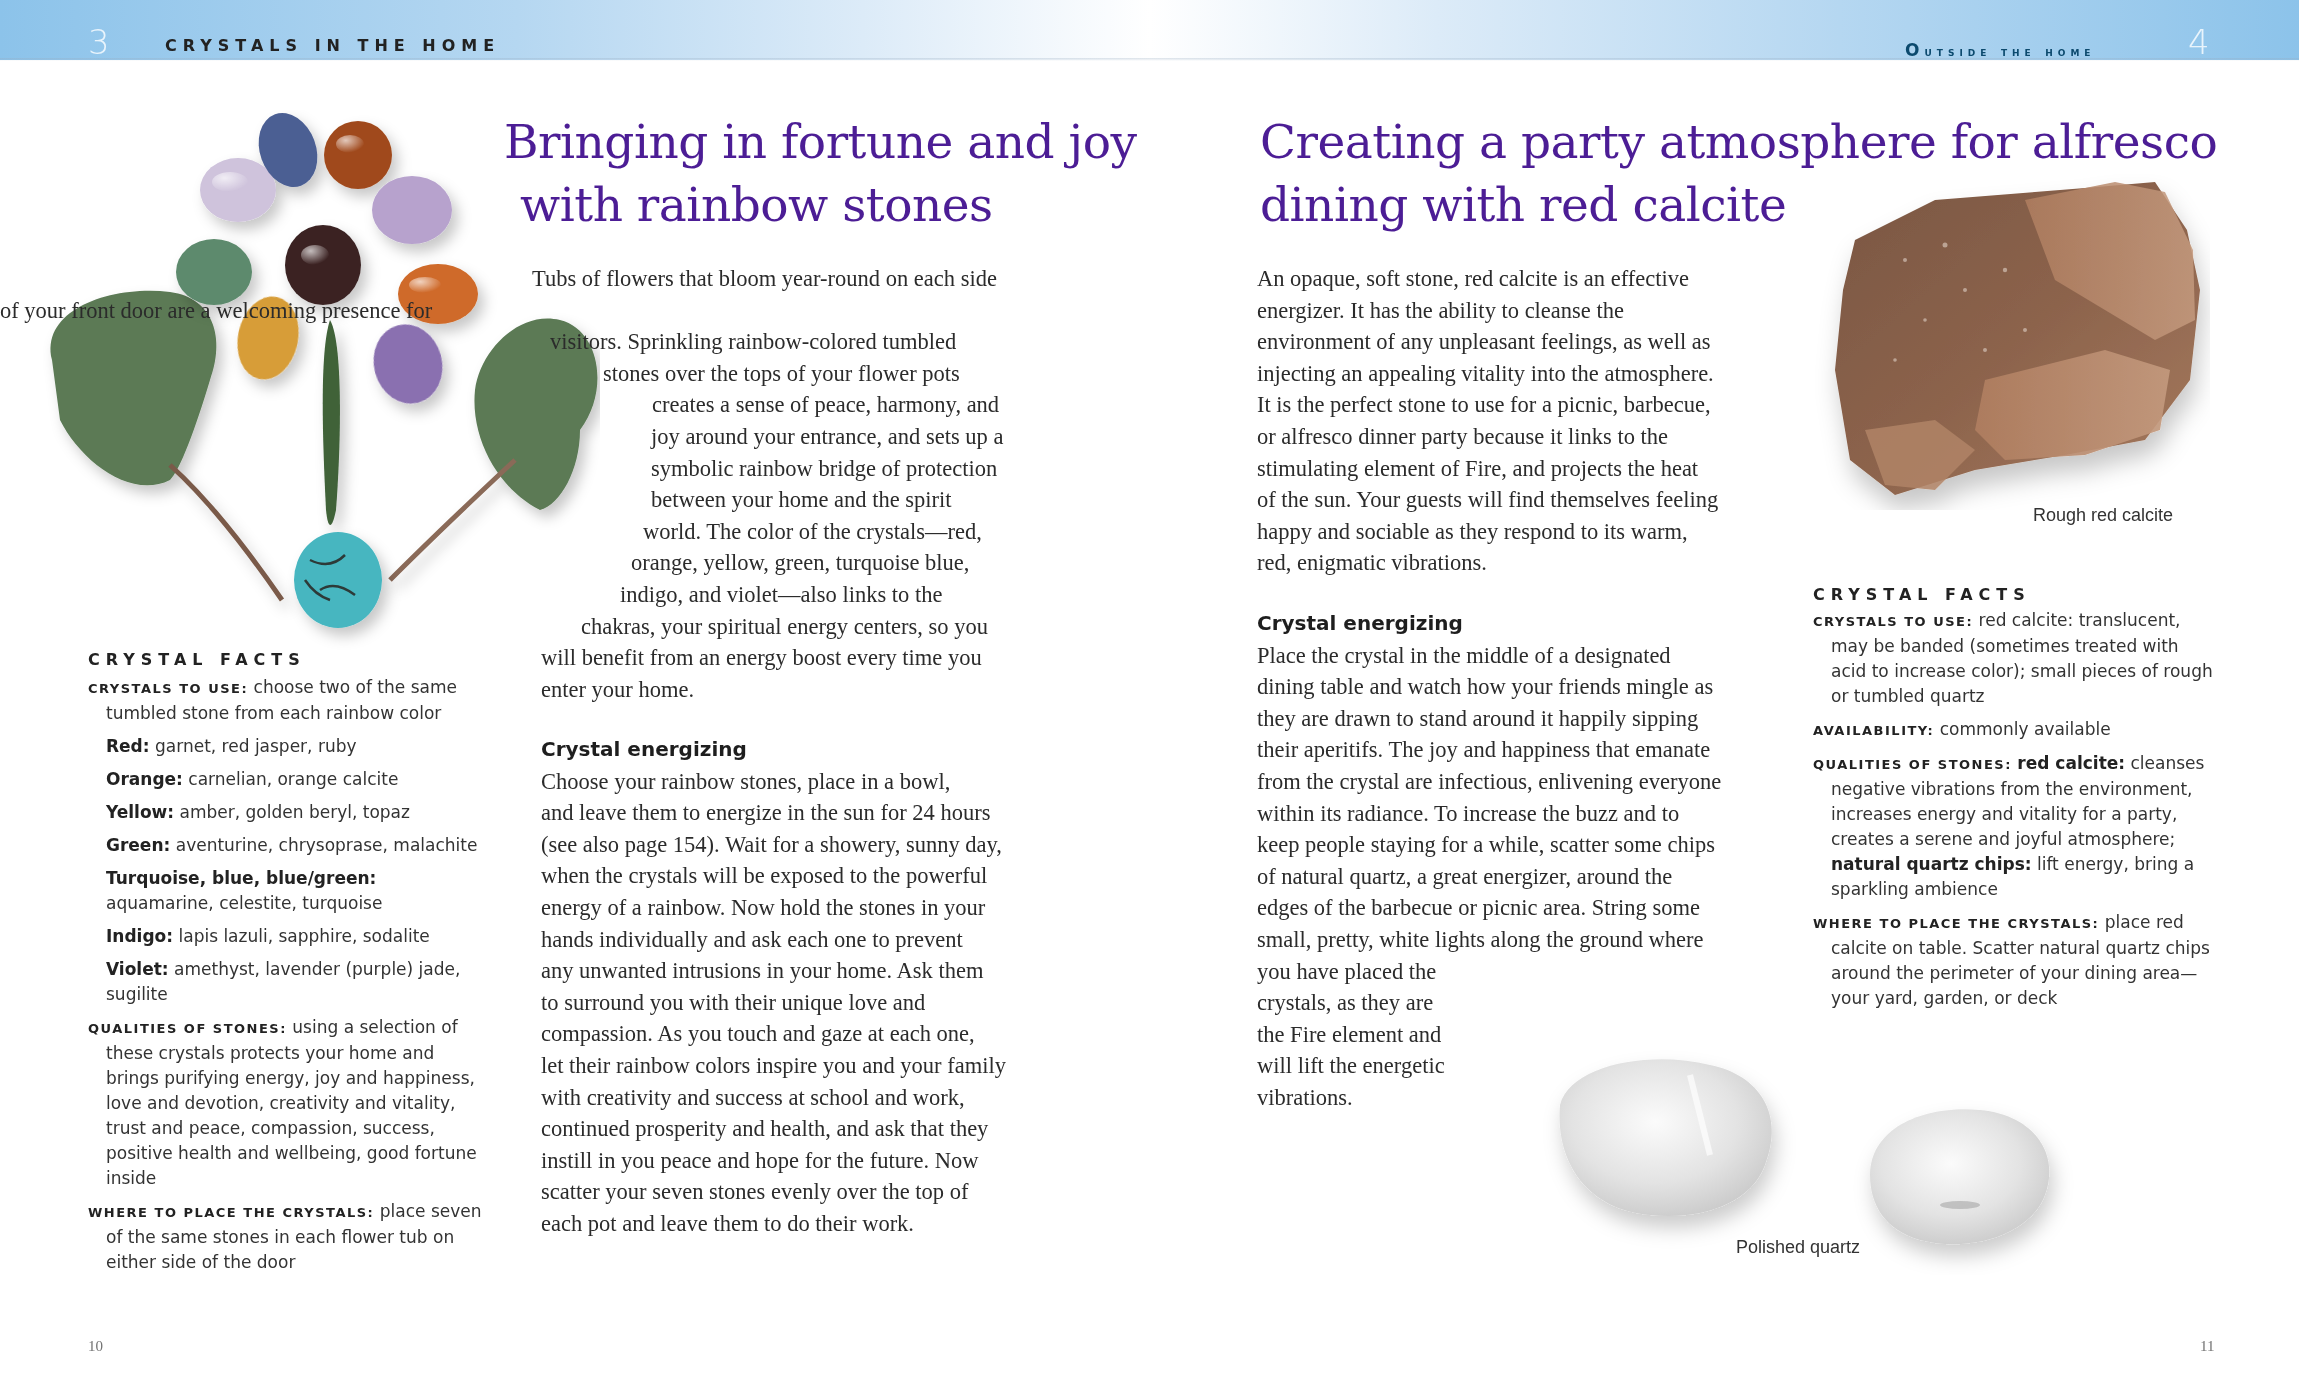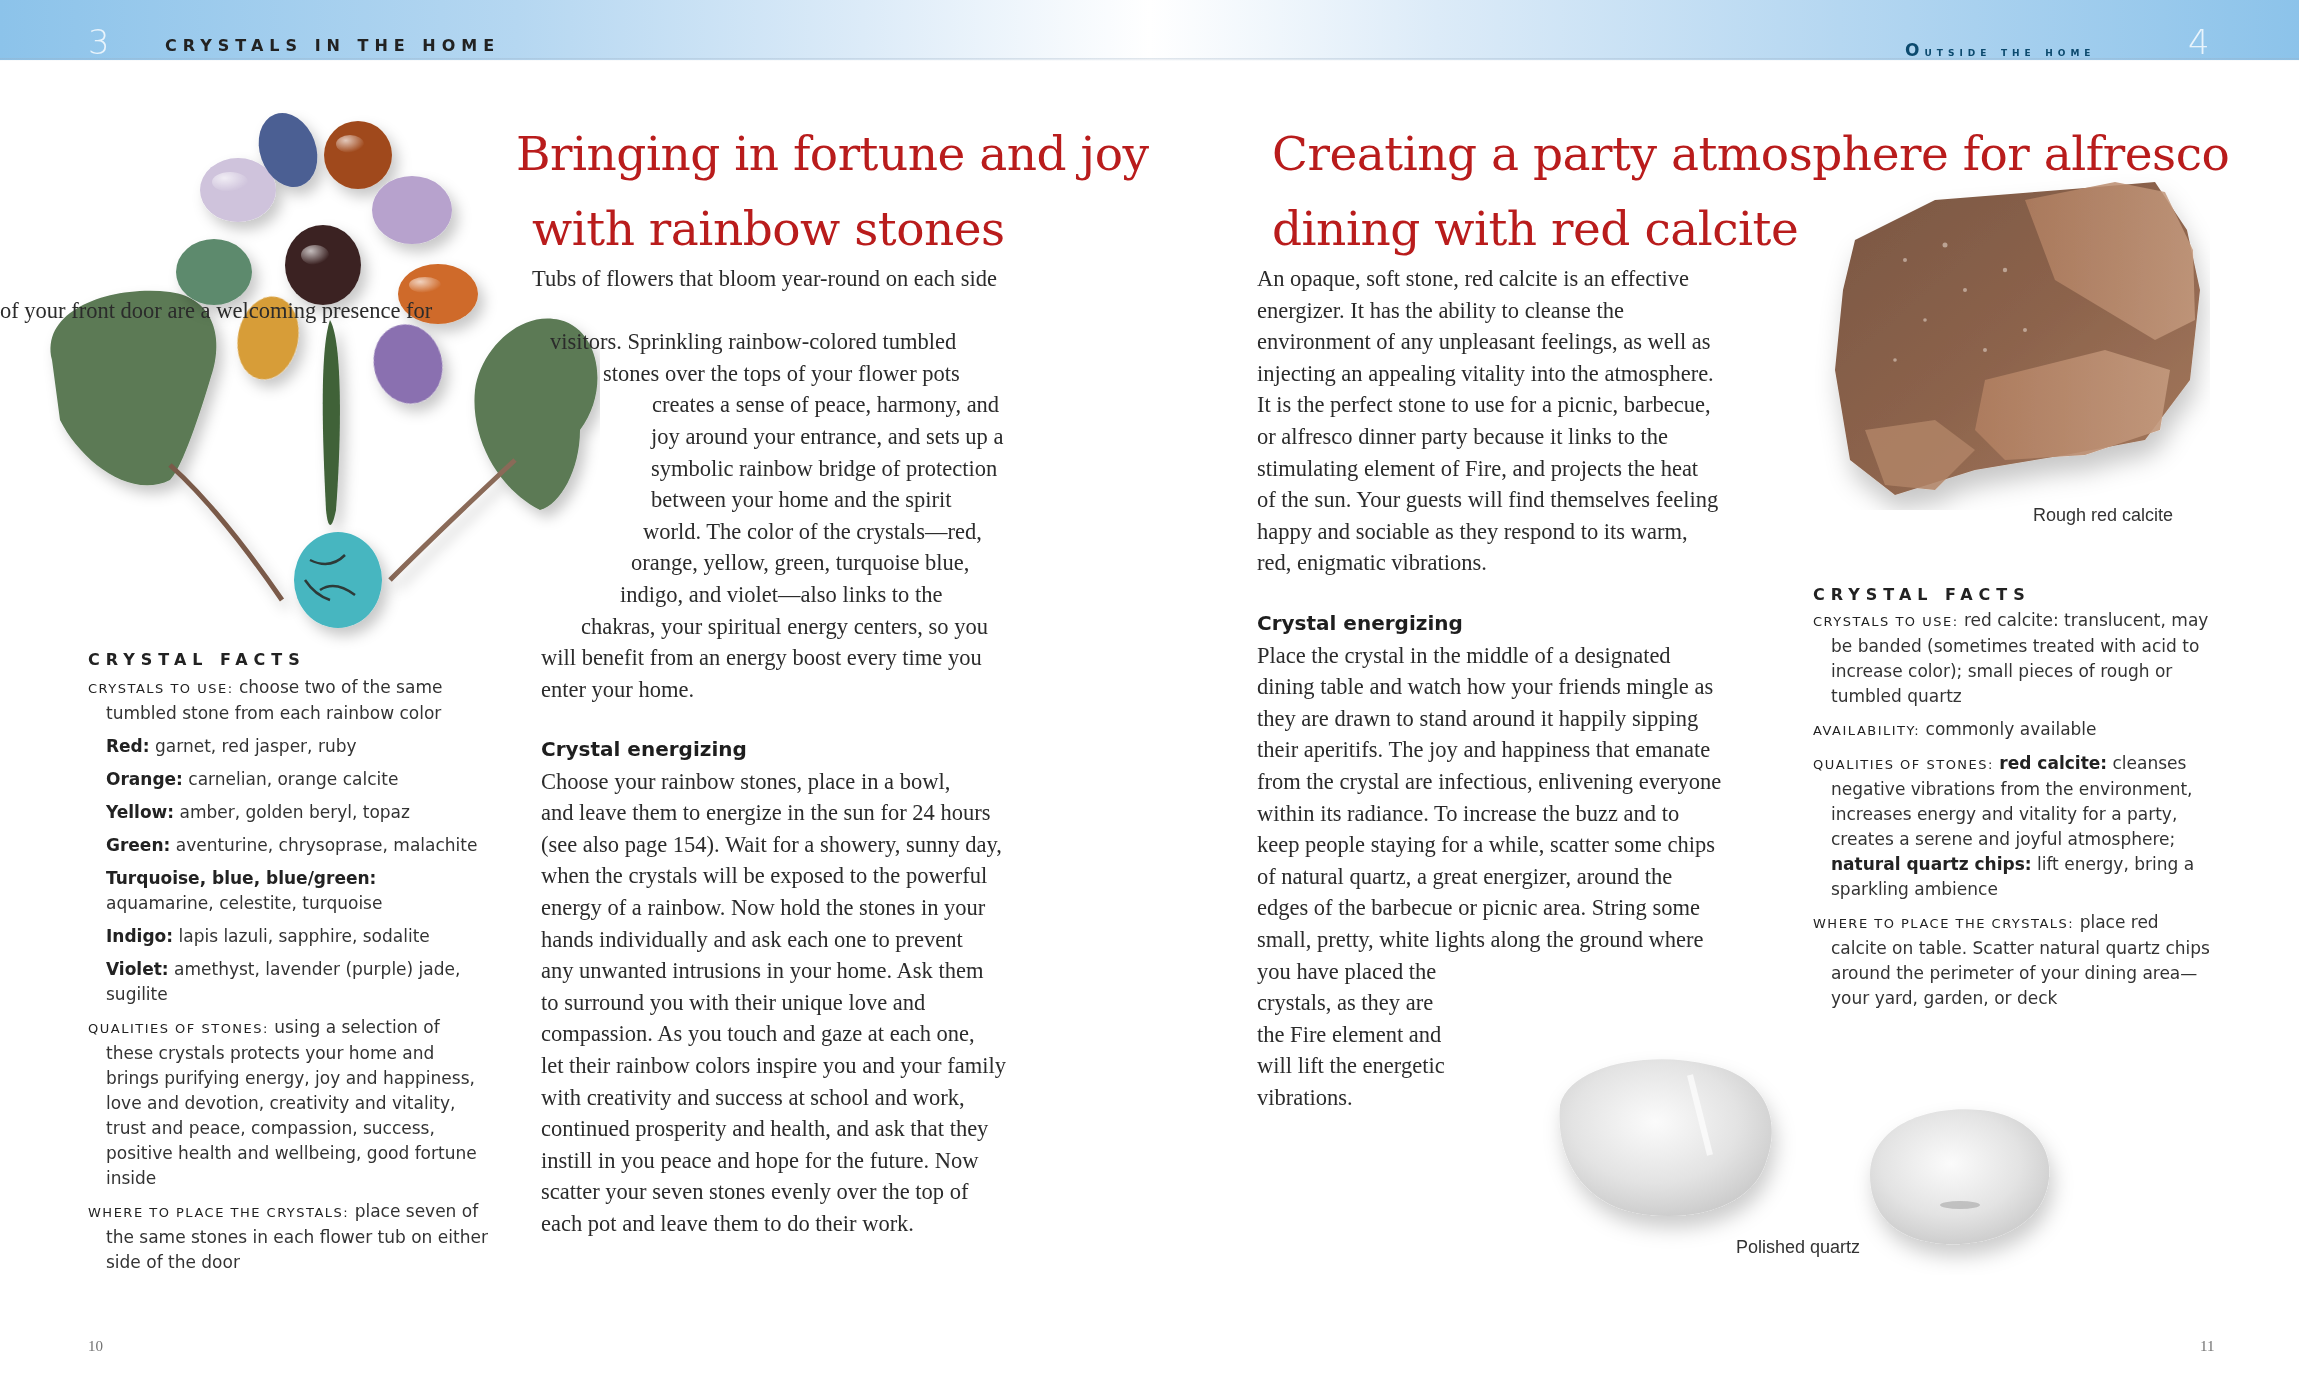--- a/index.html
+++ b/index.html
@@ -7,29 +7,29 @@
          font-family:"Liberation Serif", serif; color:#2a2a2a; }
   .abs { position:absolute; }
   .band { position:absolute; top:0; height:60px; }
   .band-left { left:0; width:1150px; background:linear-gradient(to right,#8cc3ea 0%,#b5d7f1 45%,#dcebf8 75%,#ffffff 100%); }
   .band-right { left:1150px; width:1149px; background:linear-gradient(to right,#ffffff 0%,#dcebf8 25%,#b5d7f1 60%,#8cc3ea 100%); }
   .band-shadow { position:absolute; top:58px; height:3px; background:linear-gradient(to bottom, rgba(150,170,190,0.35), rgba(255,255,255,0)); }
   .chap-num { font-family:"DejaVu Sans", sans-serif; font-size:34px; color:#e9f4fc; font-weight:300; }
   .running-head { font-family:"DejaVu Sans", sans-serif; font-size:16px; font-weight:bold; letter-spacing:6px; color:#222; }
   .running-head-sc { font-family:"DejaVu Sans", sans-serif; font-size:13px; font-weight:bold; letter-spacing:5px; color:#0c4a6e; font-variant:small-caps; text-transform:lowercase; }
   .running-head-sc .cap { font-size:17px; text-transform:uppercase; }
-  .title { font-family:"DejaVu Serif", serif; font-weight:normal; font-size:47px; line-height:59px; color:#b91c1c; margin:16px; letter-spacing:-0.5px; }
+  .title { font-family:"DejaVu Serif", serif; font-weight:normal; font-size:47px; line-height:59px; color:#4c1d95; margin:4px; letter-spacing:-0.5px; }
   .body-text { font-family:"Liberation Serif", serif; font-size:22.5px; line-height:31.6px; color:#2b2b2b; }
   .body-line { display:block; white-space:nowrap; }
   .sub-head { font-family:"DejaVu Sans", sans-serif; font-weight:bold; font-size:20px; line-height:31.6px; color:#1e1e1e; }
   .facts-title { font-family:"DejaVu Sans", sans-serif; font-weight:bold; font-size:16px; letter-spacing:6px; color:#222; }
   .facts { font-family:"DejaVu Sans", sans-serif; font-size:17px; line-height:25px; color:#333; }
   .facts .entry { margin:0 0 8px 0; padding-left:18px; text-indent:-18px; }
   .facts .sub { padding-left:18px; margin:0 0 8px 0; }
-  .facts .sc { font-weight:normal; font-size:13px; letter-spacing:1.5px; text-transform:uppercase; color:#222;margin-top:12px; }
+  .facts .sc { font-weight:bold; font-size:13px; letter-spacing:1.5px; text-transform:uppercase; color:#222;margin-top:12px; }
   .facts .b { font-weight:bold; color:#222; }
   .caption { font-family:"Liberation Sans", sans-serif; font-size:18px; color:#333; }
   .folio { font-family:"Liberation Serif", serif; font-size:15px; color:#737373; }
 </style>
 </head>
 <body>
 
 <div class="band band-left"></div>
 <div class="band band-right"></div>
 <div class="band-shadow" style="left:0;width:1150px;"></div>

